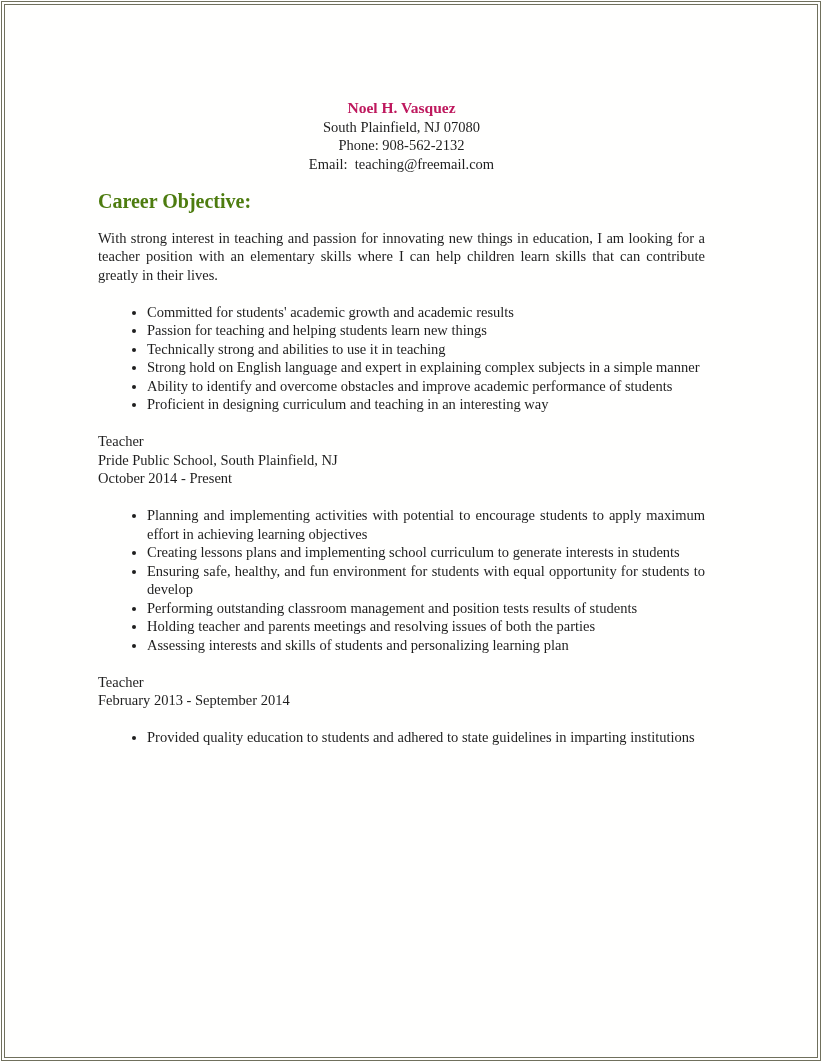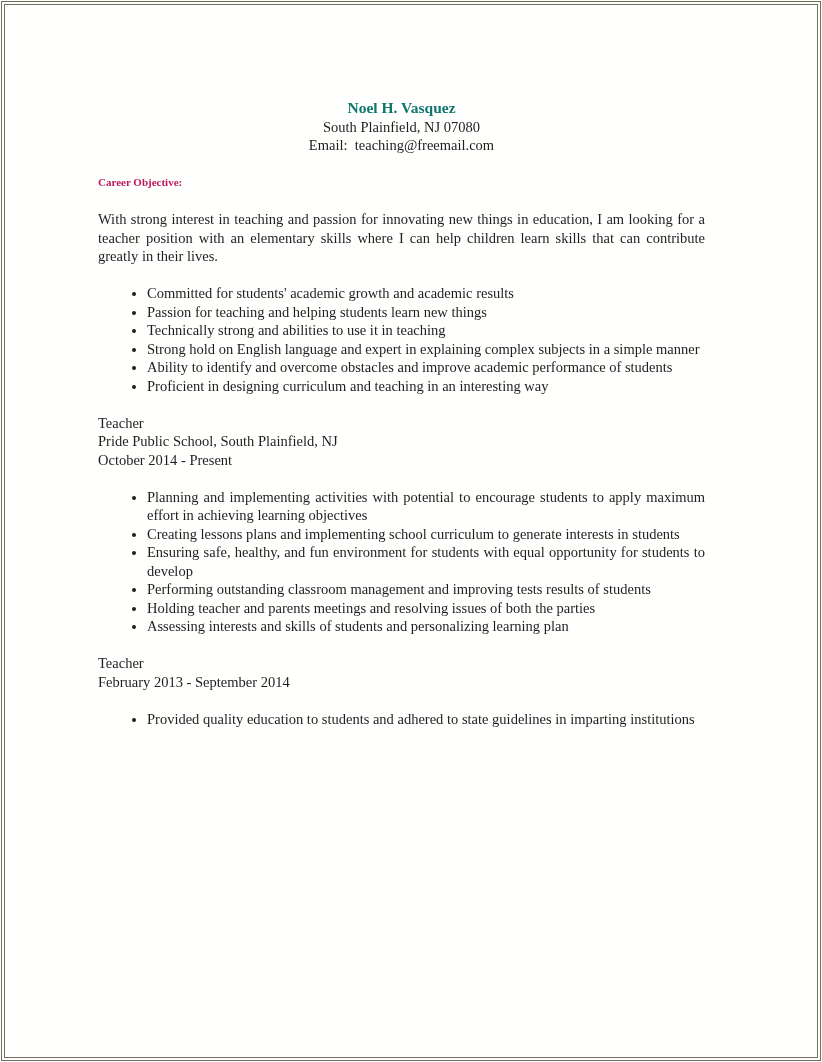--- a/index.html
+++ b/index.html
@@ -36,29 +36,29 @@
     font-size: 14.5px;
     line-height: 18.5px;
   }
   .header-block {
     text-align: center;
     margin: 0 0 18.5px 0;
   }
   .header-block .name {
     font-weight: bold;
     font-size: 15.5px;
-    color: #0f766e;
+    color: #be185d;
   }
   .header-line {
     white-space: pre-wrap;
   }
   .section-heading {
     font-weight: bold;
-    font-size: 11px;
-    color: #be185d;
+    font-size: 20px;
+    color: #4d7c0f;
     margin: 0 0 18.5px 0;
     line-height: 18.5px;
   }
   p.body-text {
     margin: 0 0 18.5px 0;
     text-align: justify;
   }
   ul.bullet-list {
     margin: 0 0 18.5px 0;
     padding: 0 0 0 49px;
@@ -82,20 +82,21 @@
 <body>
 
 <div class="border-outer"></div>
 <div class="border-inner"></div>
 
 <div class="content">
 
   <div class="header-block">
     <div class="name">Noel H. Vasquez</div>
     <div class="header-line">South Plainfield, NJ 07080</div>
+    <div class="header-line">Phone: 908-562-2132</div>
     <div class="header-line">Email:  teaching@freemail.com</div>
   </div>
 
   <div class="section-heading">Career Objective:</div>
   <p class="body-text">With strong interest in teaching and passion for innovating new things in education, I am looking for a teacher position with an elementary skills where I can help children learn skills that can contribute greatly in their lives.</p>
 
   <ul class="bullet-list">
     <li>Committed for students' academic growth and academic results</li>
     <li>Passion for teaching and helping students learn new things</li>
     <li>Technically strong and abilities to use it in teaching</li>
@@ -107,21 +108,21 @@
 
   <div class="job-header">
     <div>Teacher</div>
     <div>Pride Public School, South Plainfield, NJ</div>
     <div>October 2014 - Present</div>
   </div>
   <ul class="bullet-list">
     <li>Planning and implementing activities with potential to encourage students to apply maximum effort in achieving learning objectives</li>
     <li>Creating lessons plans and implementing school curriculum to generate interests in students</li>
     <li>Ensuring safe, healthy, and fun environment for students with equal opportunity for students to develop</li>
-    <li>Performing outstanding classroom management and improving tests results of students</li>
+    <li>Performing outstanding classroom management and position tests results of students</li>
     <li>Holding teacher and parents meetings and resolving issues of both the parties</li>
     <li>Assessing interests and skills of students and personalizing learning plan</li>
   </ul>
 
   <div class="job-header">
     <div>Teacher</div>
     <div>February 2013 - September 2014</div>
   </div>
   <ul class="bullet-list last">
     <li>Provided quality education to students and adhered to state guidelines in imparting institutions</li>

